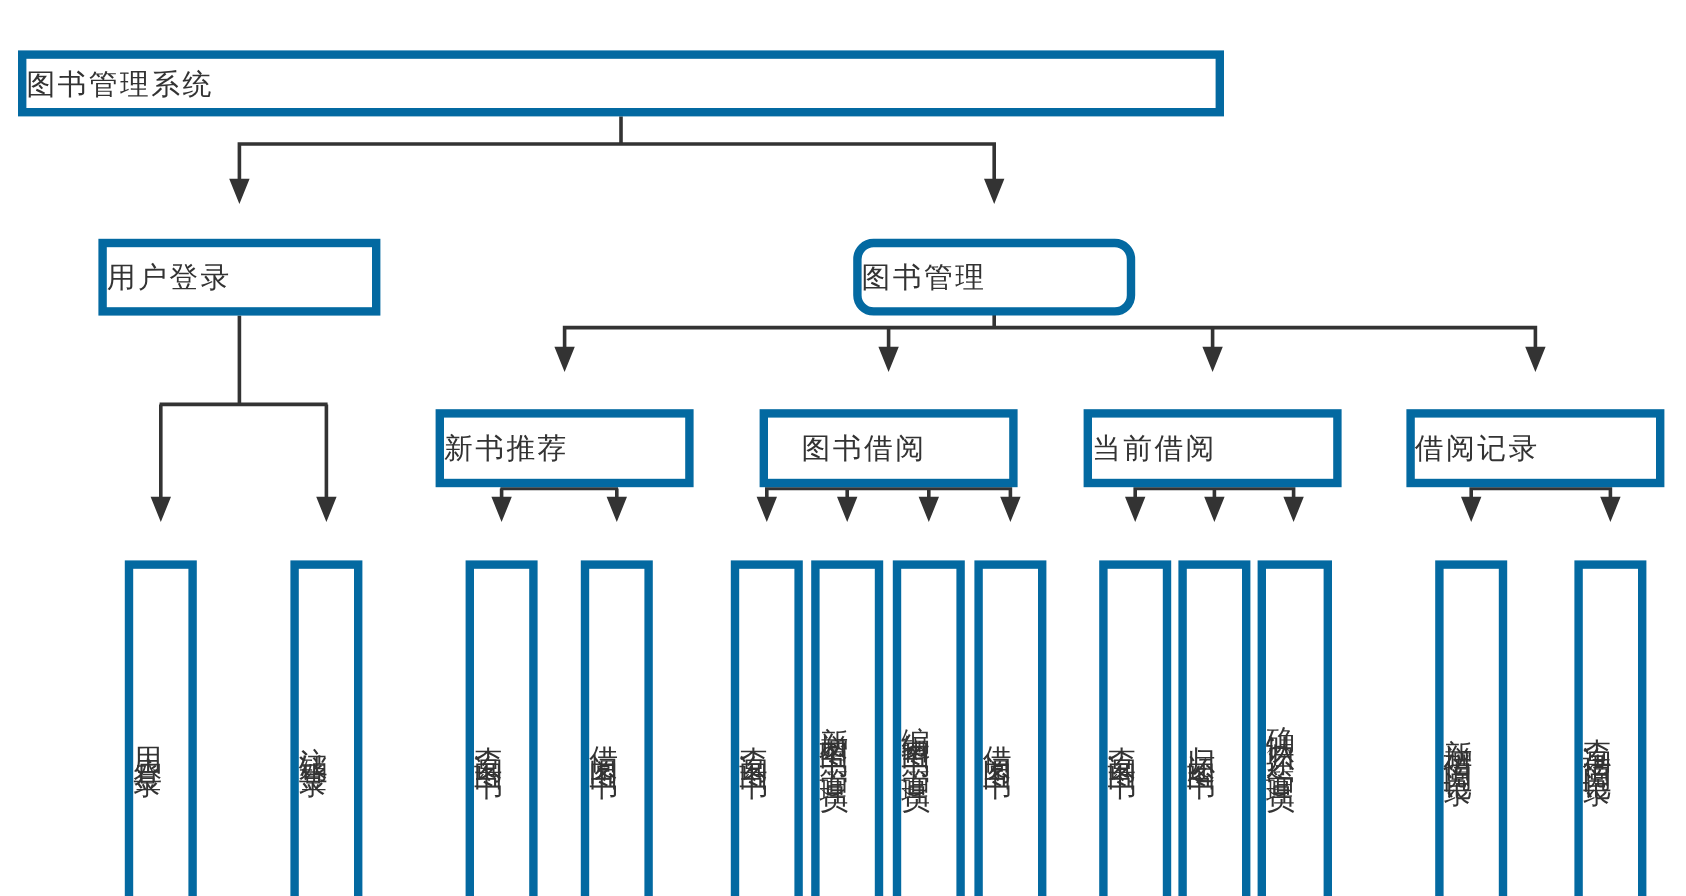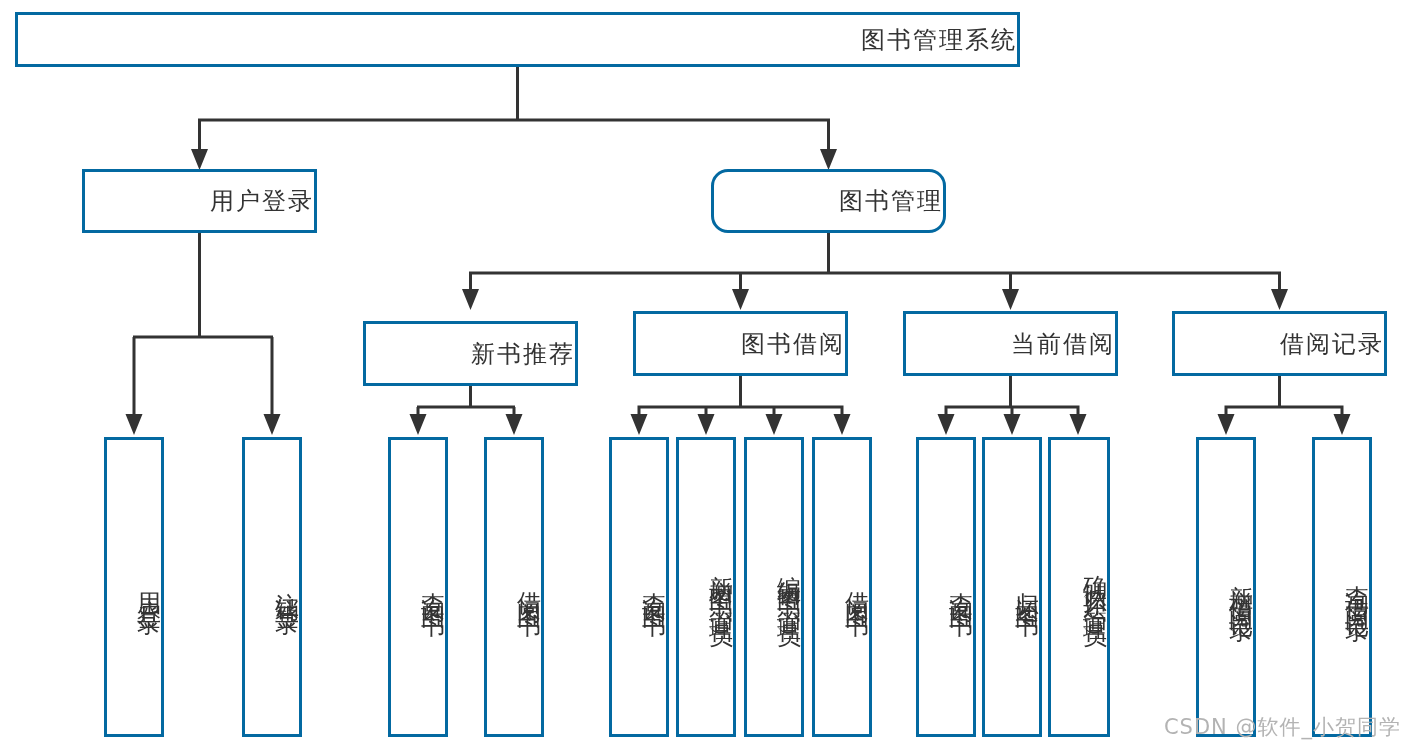--- a/index.html
+++ b/index.html
@@ -8,25 +8,26 @@
     width:1405px;height:747px;
     background:#ffffff;
     overflow:hidden;
     font-family:"DejaVu Sans","Liberation Sans",sans-serif;
     color:#333333;
   }
   .node{
     position:absolute;
     box-sizing:border-box;
     background:#ffffff;
-    border:3px solid #0369a1;
+    border:7px solid #0369a1;
     display:flex;
     align-items:center;
-    justify-content:flex-end;
+    justify-content:flex-start;
     z-index:2;
+    margin-top:30px;
   }
   .hlabel{
     font-size:24px;
     letter-spacing:2px;
     white-space:nowrap;
     color:#333333;
   }
   .vlabel{
     writing-mode:vertical-rl;
     text-orientation:mixed;
@@ -125,21 +126,21 @@
     <span class="hlabel">图书管理系统</span>
   </div>
 
   <div class="node" style="left:82px;top:169px;width:235px;height:64px;">
     <span class="hlabel">用户登录</span>
   </div>
   <div class="node" style="left:711px;top:169px;width:235px;height:64px;border-radius:17px;">
     <span class="hlabel">图书管理</span>
   </div>
 
-  <div class="node" style="left:363px;top:321px;width:215px;height:65px;">
+  <div class="node" style="left:363px;top:311px;width:215px;height:65px;">
     <span class="hlabel">新书推荐</span>
   </div>
   <div class="node" style="left:633px;top:311px;width:215px;height:65px;padding-left:28px;">
     <span class="hlabel">图书借阅</span>
   </div>
   <div class="node" style="left:1172px;top:311px;width:215px;height:65px;">
     <span class="hlabel">借阅记录</span>
   </div>
   <div class="node" style="left:903px;top:311px;width:215px;height:65px;">
     <span class="hlabel">当前借阅</span>
@@ -182,15 +183,14 @@
     <span class="vlabel">确认归还（管理员）</span>
   </div>
 
   <div class="node" style="left:1196px;top:437px;width:60px;height:300px;">
     <span class="vlabel">新增借阅记录</span>
   </div>
   <div class="node" style="left:1312px;top:437px;width:60px;height:300px;">
     <span class="vlabel">查询借阅记录</span>
   </div>
 
-  <div id="watermark">CSDN @软件_小贺同学</div>
 
 </div>
 
 </body></html>

